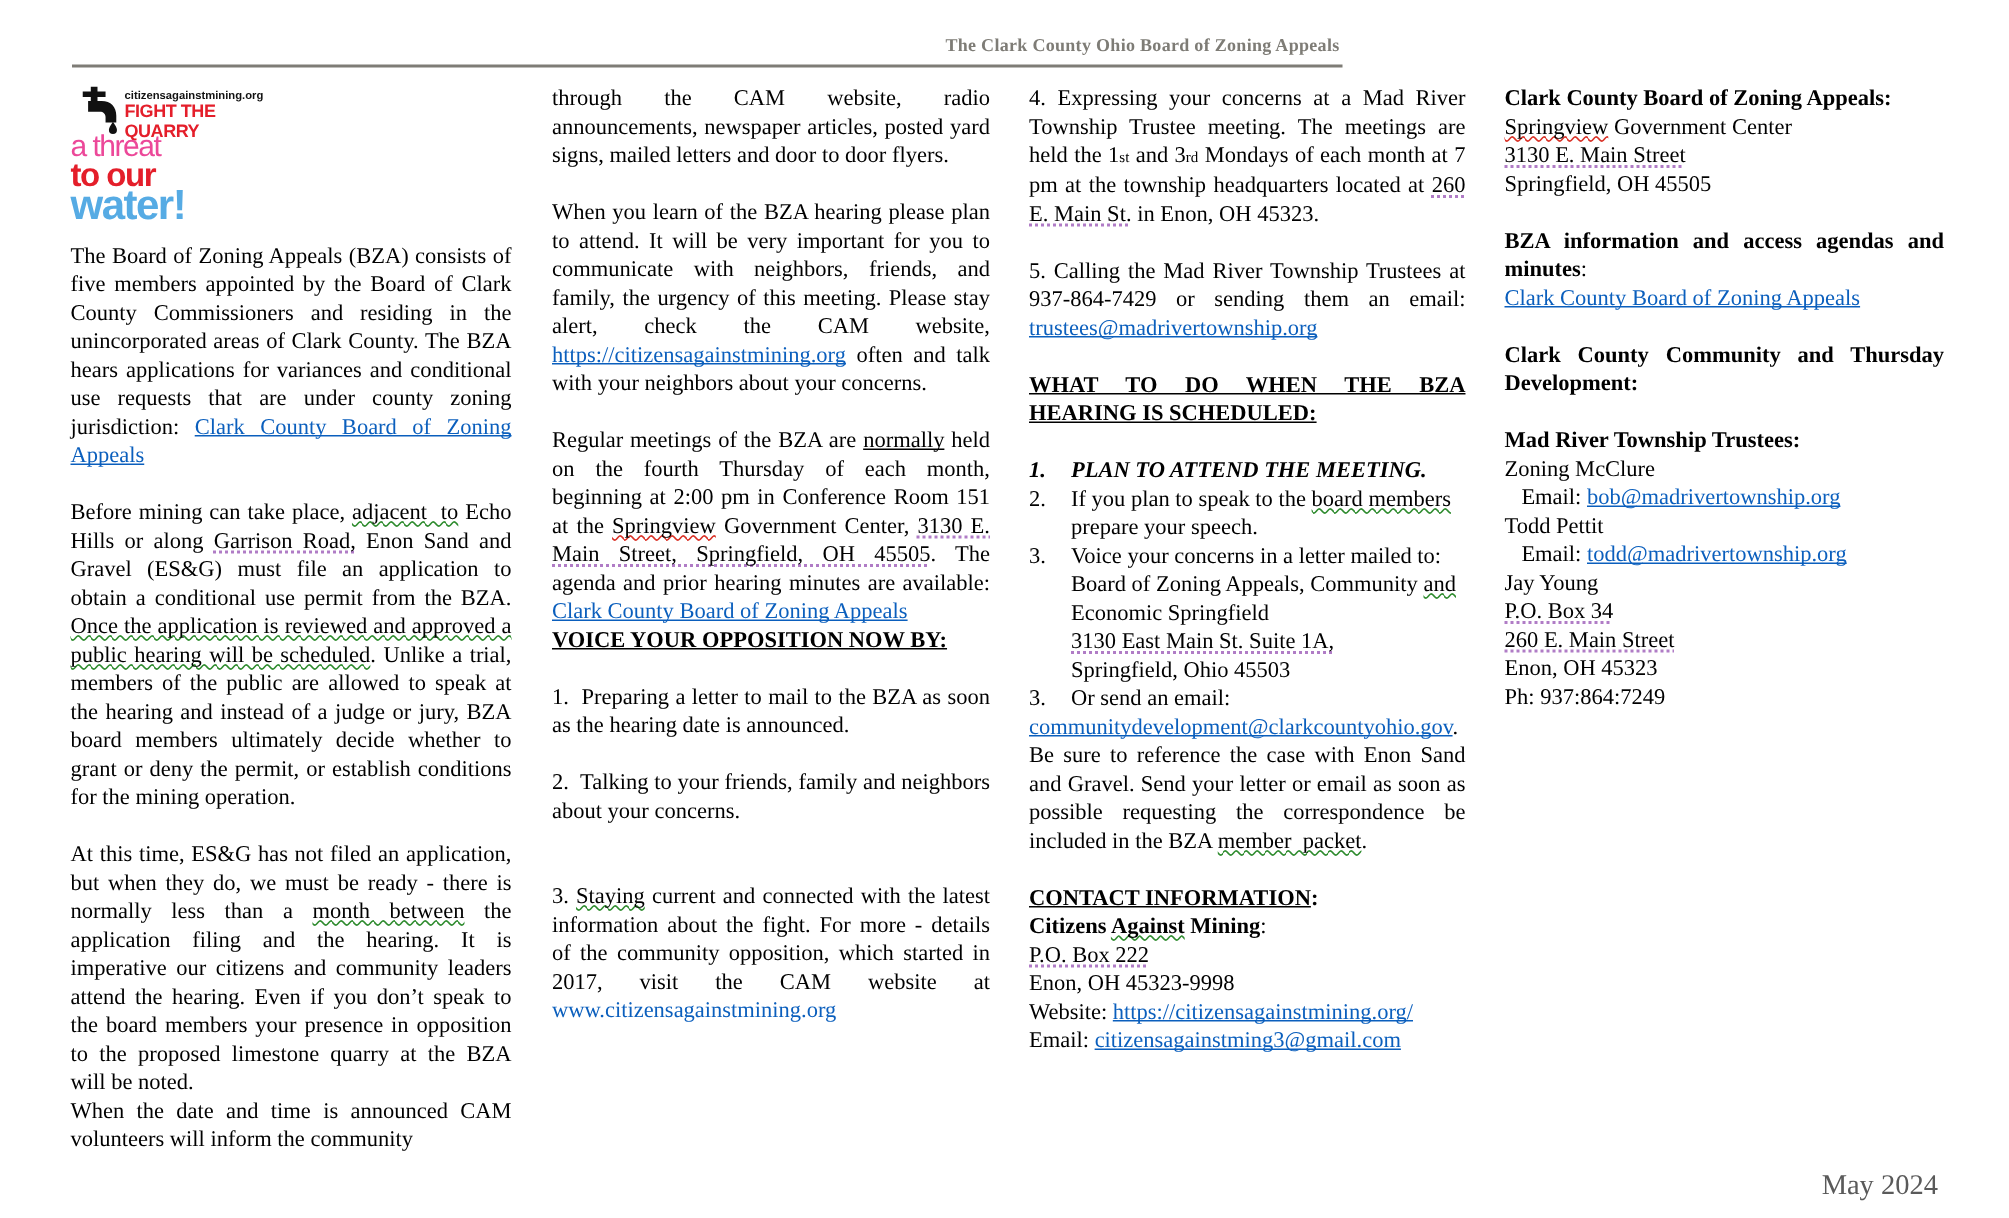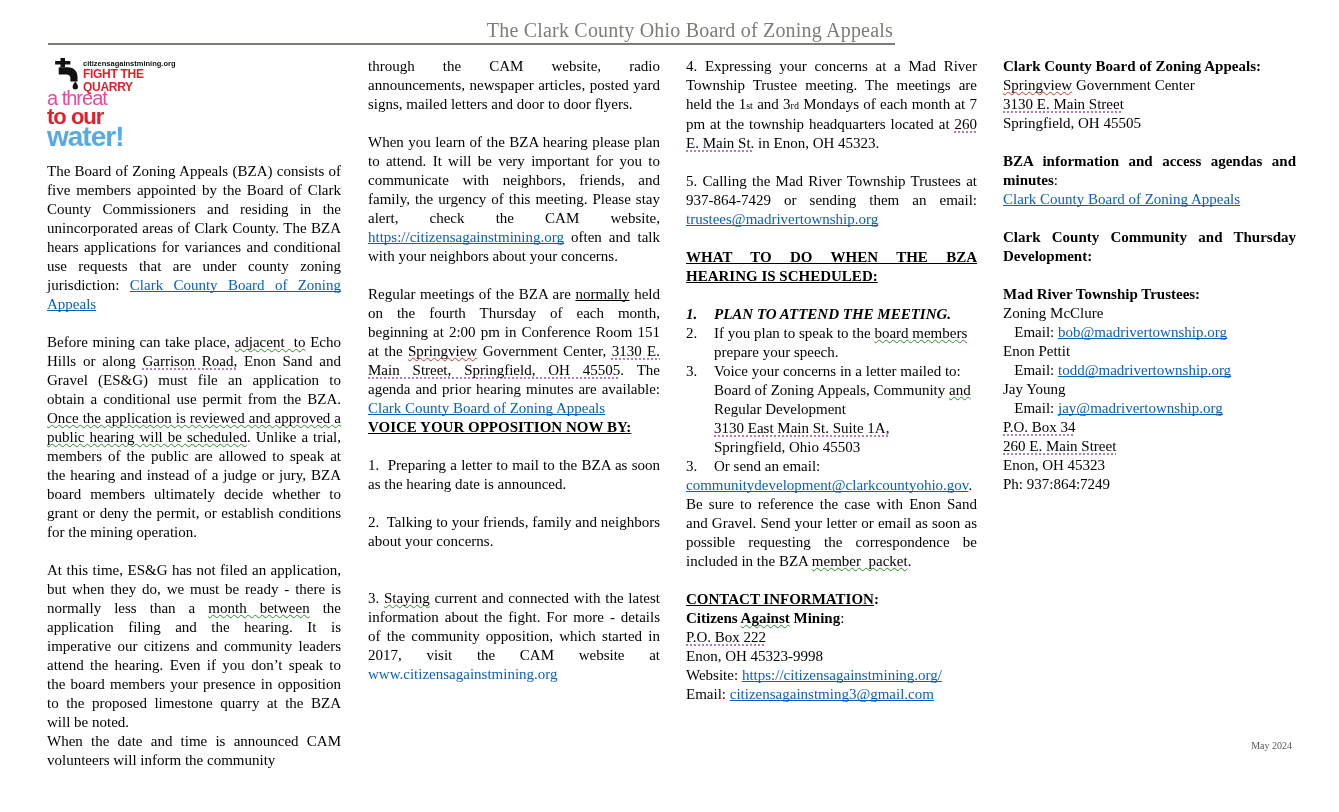--- a/index.html
+++ b/index.html
@@ -1,19 +1,19 @@
 <!DOCTYPE html>
 <html style="--title-gray: #7e7c76; --link: #0b5fbd; --logo-red: #e41e2a; --logo-blue: #56abe4; --sq-green: #2e8b2e; --sq-red: #d93025; --dot-purple: #b07cc6; --footer-gray: #5a5a5a;"><head>
 <meta charset="utf-8">
 <style>
   html,body{margin:0;padding:0;background:#ffffff;}
   .page{position:relative;width:1339px;height:812px;background:#ffffff;overflow:hidden;
         font-family:"Liberation Serif", serif;color:#000;}
   .title-bar{position:absolute;left:48px;top:18px;width:845px;border-bottom:2px solid var(--title-gray);
-        text-align:right;font-weight:normal;font-size:20px;line-height:24px;color:var(--title-gray);
+        text-align:right;font-weight:bold;font-size:12px;line-height:24px;color:var(--title-gray);
         padding-bottom:1px;padding-right:2px;letter-spacing:.2px;}
   .col{position:absolute;top:57px;font-size:15px;line-height:19px;text-align:justify;}
   .col1{left:47px;width:294px;}
   .col2{left:368px;width:292px;}
   .col3{left:686px;width:291px;}
   .col4{left:1003px;width:293px;}
   .blank{height:19px;}
   .p{margin:0;}
   .p.left{text-align:left;}
   .li{display:flex;text-align:left;}
@@ -36,21 +36,21 @@
   .logo{width:120px;height:84px;margin-bottom:21px;font-family:"Liberation Sans", sans-serif;
         text-align:left;position:relative;line-height:normal;}
   .logo-top{display:flex;align-items:flex-start;}
   .logo-faucet{flex:0 0 36px;height:34px;}
   .logo-top-text{padding-top:2px;}
   .logo-site{font-size:7.5px;font-weight:bold;color:#111;letter-spacing:0;}
   .logo-fight{font-size:12px;font-weight:900;color:var(--logo-red);letter-spacing:-.3px;line-height:13px;}
   .logo-threat{font-size:20px;font-weight:400;color:#ec4899;letter-spacing:-1px;line-height:20px;margin-top:-6px;}
   .logo-toour{font-size:22px;font-weight:900;color:var(--logo-red);letter-spacing:-1px;line-height:18px;}
   .logo-water{font-size:28px;font-weight:900;color:var(--logo-blue);letter-spacing:-1px;line-height:22px;}
-  .footer{position:absolute;right:47px;top:740px;font-size:10px;color:var(--footer-gray);}
+  .footer{position:absolute;right:47px;top:780px;font-size:19px;color:var(--footer-gray);}
 </style>
 </head>
 <body>
 
 <div class="page">
 
   <div class="title-bar">
     <span>The Clark County Ohio Board of Zoning Appeals</span>
   </div>
 
@@ -114,21 +114,21 @@
         <div class="li">
           <span class="num bi">1.</span>
           <div class="li-body"><span class="seg-bi">PLAN TO ATTEND THE MEETING.</span></div>
         </div>
         <div class="li">
           <span class="num">2.</span>
           <div class="li-body"><span>If you plan to speak to the </span><span class="seg-wg">board members</span><span> prepare your speech.</span></div>
         </div>
         <div class="li">
           <span class="num">3.</span>
-          <div class="li-body"><span>Voice your concerns in a letter mailed to: Board of Zoning Appeals, Community </span><span class="seg-wg">and</span><span> Regular Development</span><br><span class="seg-dp">3130 East Main St. Suite 1A,</span><br><span>Springfield, Ohio 45503</span></div>
+          <div class="li-body"><span>Voice your concerns in a letter mailed to: Board of Zoning Appeals, Community </span><span class="seg-wg">and</span><span> Economic Springfield</span><br><span class="seg-dp">3130 East Main St. Suite 1A,</span><br><span>Springfield, Ohio 45503</span></div>
         </div>
         <div class="li">
           <span class="num">3.</span>
           <div class="li-body"><span>Or send an email:</span></div>
         </div>
         <div class="p left"><a class="seg-link">communitydevelopment@clarkcountyohio.gov</a><span>.</span></div>
         <div class="p"><span>Be sure to reference the case with Enon Sand and Gravel. Send your letter or email as soon as possible requesting the correspondence be included in the BZA </span><span class="seg-wg">member&nbsp; packet</span><span>.</span></div>
         <div class="blank"></div>
         <div class="p"><span class="seg-h">CONTACT INFORMATION</span><span class="seg-b">:</span></div>
         <div class="p"><span class="seg-b">Citizens </span><span class="seg-b seg-wg">Against</span><span class="seg-b"> Mining</span><span>:</span></div>
@@ -147,24 +147,23 @@
         <div class="p"><span>Springfield, OH 45505</span></div>
         <div class="blank"></div>
         <div class="p"><span class="seg-b">BZA information and access agendas and minutes</span><span>:</span></div>
         <div class="p"><a class="seg-link">Clark County Board of Zoning Appeals</a></div>
         <div class="blank"></div>
         <div class="p"><span class="seg-b">Clark County Community and Thursday Development:</span></div>
         <div class="blank"></div>
         <div class="p"><span class="seg-b">Mad River Township Trustees:</span></div>
         <div class="p"><span>Zoning McClure</span></div>
         <div class="p"><span>&nbsp;&nbsp;&nbsp;Email: </span><a class="seg-link">bob@madrivertownship.org</a></div>
-        <div class="p"><span>Enon Pettit</span></div>
+        <div class="p"><span>Todd Pettit</span></div>
         <div class="p"><span>&nbsp;&nbsp;&nbsp;Email: </span><a class="seg-link">todd@madrivertownship.org</a></div>
         <div class="p"><span>Jay Young</span></div>
-        <div class="p"><span>&nbsp;&nbsp;&nbsp;Email: </span><a class="seg-link">jay@madrivertownship.org</a></div>
         <div class="p"><span class="seg-dp">P.O. Box 34</span></div>
         <div class="p"><span class="seg-dp">260 E. Main Street</span></div>
         <div class="p"><span>Enon, OH 45323</span></div>
         <div class="p"><span>Ph: 937:864:7249</span></div>
       </div>
   </div>
 
   <div class="footer">May 2024</div>
 </div>
 

